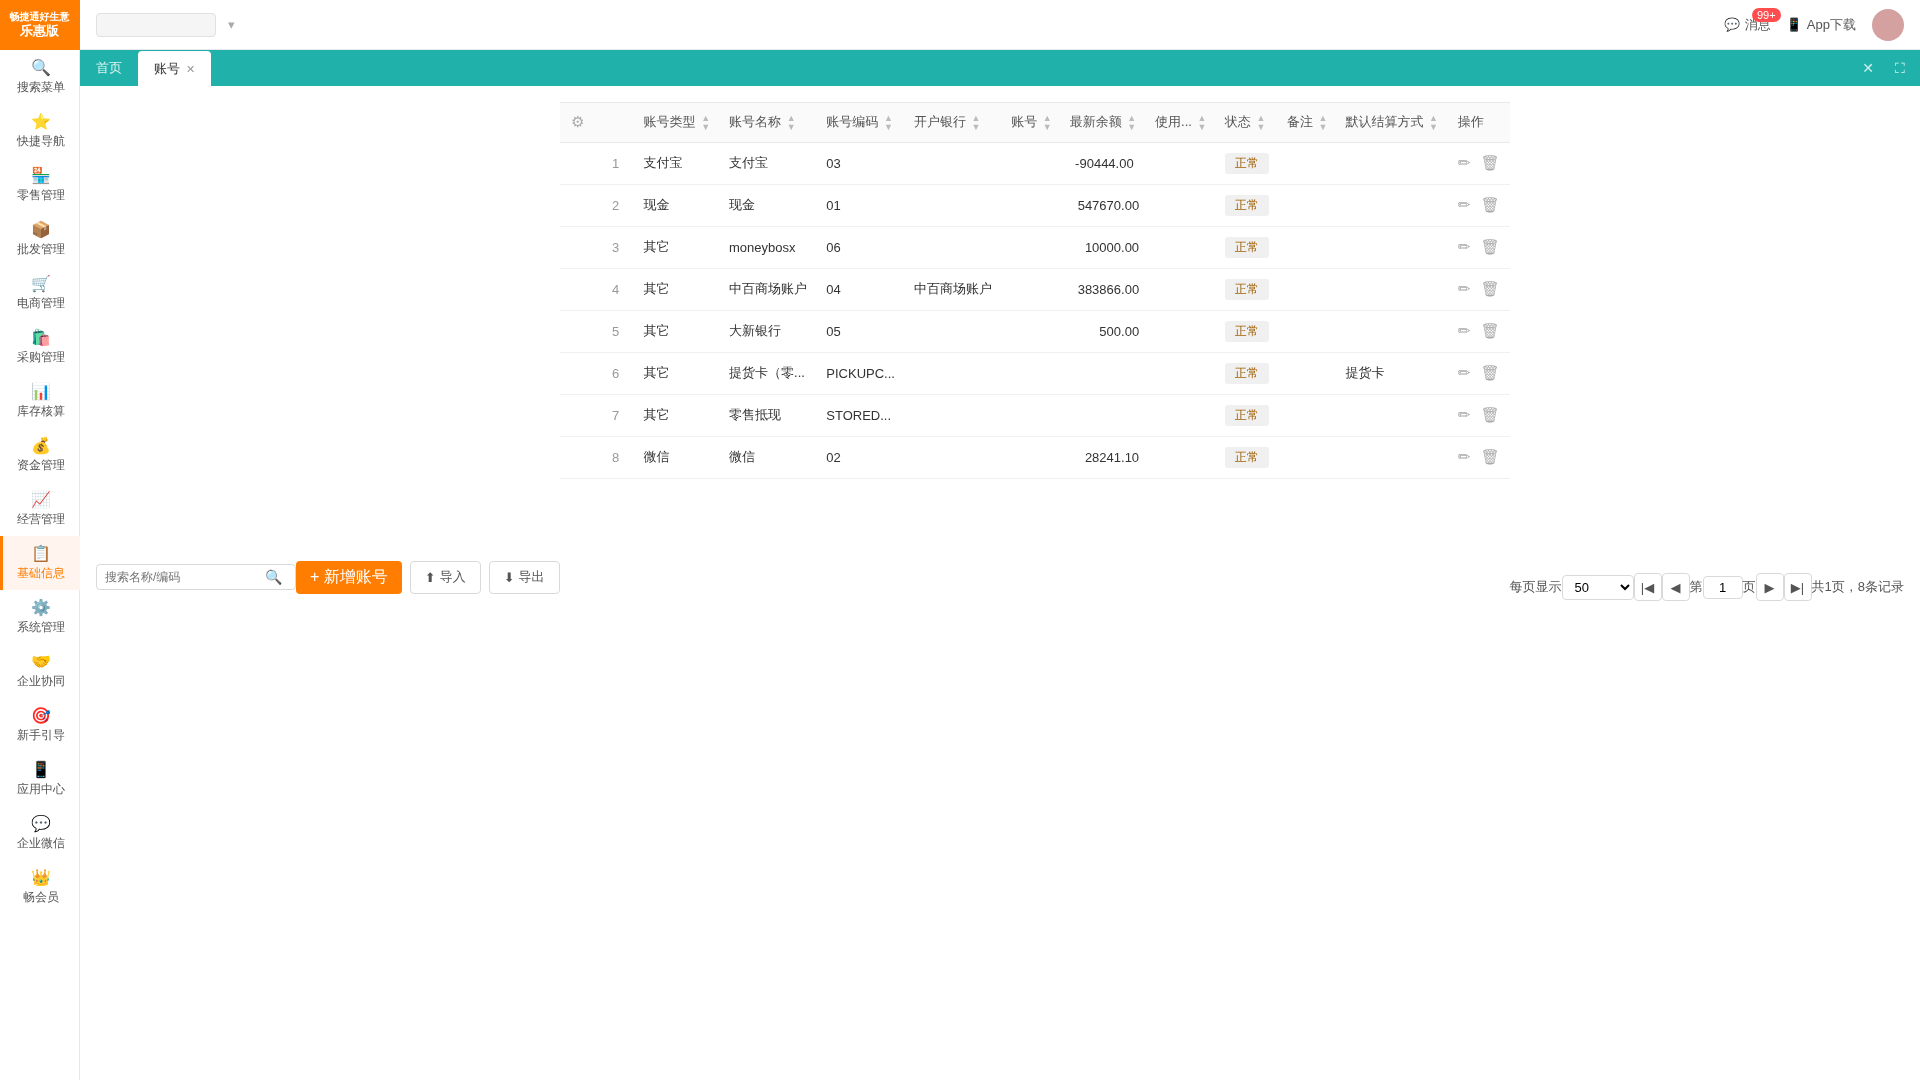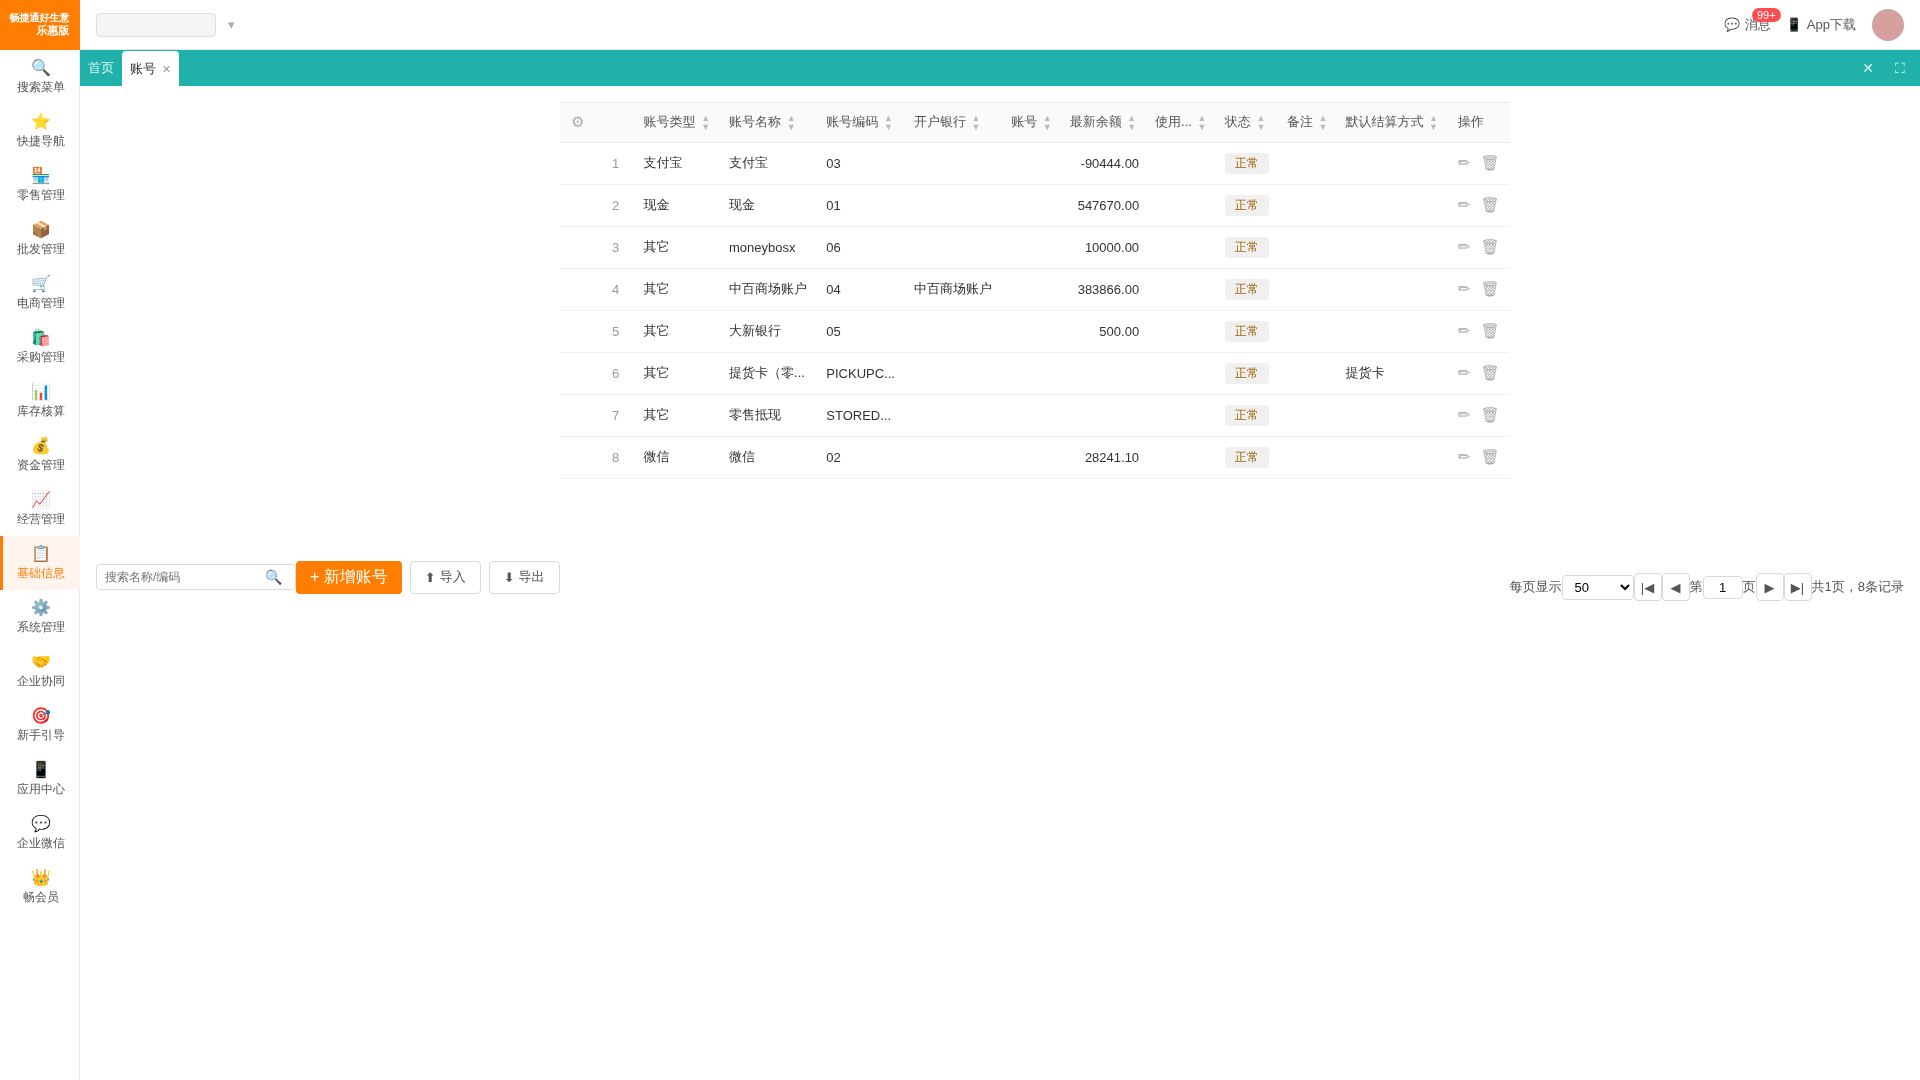--- a/index.html
+++ b/index.html
@@ -74,21 +74,21 @@
     .tabbar {
       height: 36px;
       background: #20b2aa;
       display: flex;
       align-items: center;
       padding: 0 0;
       flex-shrink: 0;
     }
     .tab {
       height: 36px;
-      padding: 0 8px;
+      padding: 0 16px;
       display: flex;
       align-items: center;
       cursor: pointer;
       font-size: 13px;
       color: rgba(255,255,255,0.85);
       gap: 6px;
     }
     .tab.home { background: transparent; }
     .tab.active { background: #fff; color: #333; border-radius: 4px 4px 0 0; margin-top: 2px; }
     .tab-close { font-size: 11px; color: #999; cursor: pointer; }
@@ -231,21 +231,21 @@
       font-size: 13px;
     }
   </style>
 </head>
 <body>
 
 <div class="sidebar">
   <div class="sidebar-logo">
     <div>
       <div style="font-size:10px;font-weight:bold;color:white;">畅捷通好生意</div>
-      <div style="font-size:11px;color:white;text-align:right;">乐惠版</div>
+      <div style="font-size:13px;color:white;">乐惠版</div>
     </div>
   </div>
   <div class="sidebar-item">
     <div class="sidebar-item-icon">🔍</div>
     <div>搜索菜单</div>
   </div>
   <div class="sidebar-item">
     <div class="sidebar-item-icon">⭐</div>
     <div>快捷导航</div>
   </div>
@@ -449,21 +449,21 @@
         </thead>
         <tbody id="table-body">
         <tr>
     <td class="col-settings"></td>
     <td class="col-index">1</td>
     <td>支付宝</td>
     <td>支付宝</td>
     <td>03</td>
     <td></td>
     <td></td>
-    <td style="text-align:right;">-90444.00</td>
+    <td style="text-align:center;">-90444.00</td>
     <td></td>
     <td><span class="status-badge status-normal">正常</span></td>
     <td></td>
     <td></td>
     <td>
       <div class="action-icons">
         <span class="action-icon" title="编辑">✏</span>
         <span class="action-icon" title="删除">🗑</span>
       </div>
     </td>

